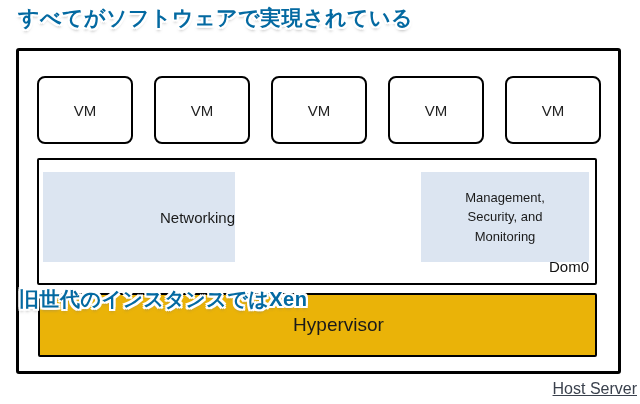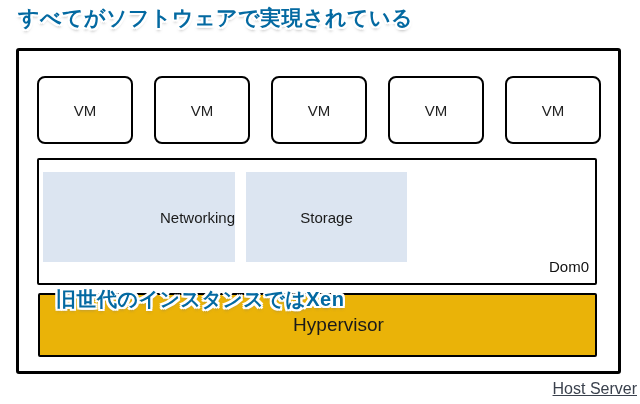--- a/index.html
+++ b/index.html
@@ -17,21 +17,21 @@
     color: #0369a1;
     letter-spacing: 0.5px;
     white-space: nowrap;
     z-index: 10;
     text-shadow:
       -2px -2px 0 #fff, 2px -2px 0 #fff, -2px 2px 0 #fff, 2px 2px 0 #fff,
       0 -2px 0 #fff, 0 2px 0 #fff, -2px 0 0 #fff, 2px 0 0 #fff,
       0 3px 3px rgba(120,120,120,0.55);
   }
   .annotation.top  { left: 18px; top: 4px;  font-size: 21px; }
-  .annotation.xen  { left: 19px; top: 286px; font-size: 20px; margin-left: 37px; }
+  .annotation.xen  { left: 19px; top: 286px; font-size: 20px; }
 
   
   .outer-box {
     position: absolute;
     left: 16px; top: 48px;
     width: 605px; height: 326px;
     border: 3px solid #000;
     border-radius: 3px;
     background: #fff;
   }
@@ -128,22 +128,24 @@
     <span>VM</span>
   </div>
 <div class="vm-box vm-5">
     <span>VM</span>
   </div>
 
 <div class="dom0-box">
   <div class="component comp-networking">
     <span>Networking</span>
   </div>
-  <div class="component comp-storage">
-    <span>Storage</span>
+  <div class="component comp-management">
+    <span>Management,
+Security, and
+Monitoring</span>
   </div>
   <div class="dom0-badge">Dom0</div>
 </div>
 
 <div class="hypervisor-box">
   <span class="hypervisor-label">Hypervisor</span>
 </div>
 
 <div class="host-server-label">Host Server</div>
 

